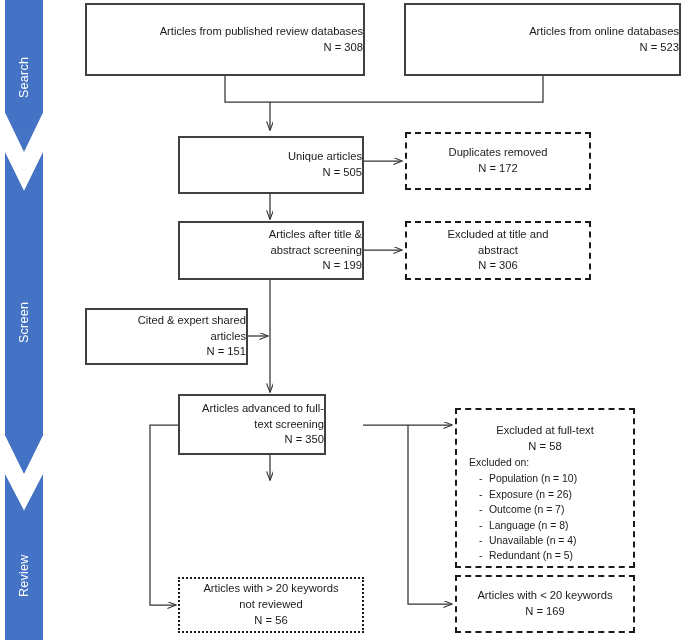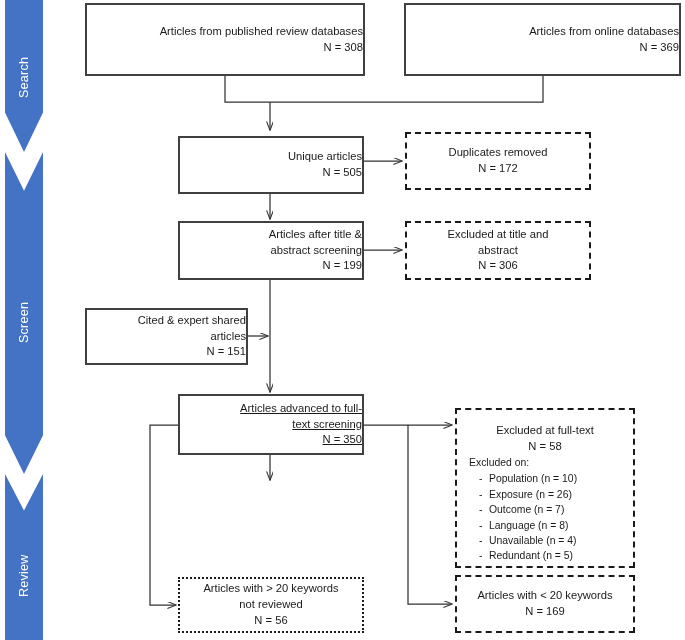--- a/index.html
+++ b/index.html
@@ -137,21 +137,21 @@
 
   </div>
 
   <div class="node solid" style="left:85px; top:3px; width:280px; height:73px;">
     <span class="ln">Articles from published review databases</span>
     <span class="ln">N = 308</span>
   </div>
 
   <div class="node solid" style="left:404px; top:3px; width:277px; height:73px;">
     <span class="ln">Articles from online databases</span>
-    <span class="ln">N = 369</span>
+    <span class="ln">N = 523</span>
   </div>
 
   <div class="node solid" style="left:178px; top:136px; width:186px; height:58px;">
     <span class="ln">Unique articles</span>
     <span class="ln">N = 505</span>
   </div>
 
   <div class="node dashed" style="left:405px; top:132px; width:186px; height:58px;">
     <span class="ln">Duplicates removed</span>
     <span class="ln">N = 172</span>
@@ -168,21 +168,21 @@
     <span class="ln">abstract</span>
     <span class="ln">N = 306</span>
   </div>
 
   <div class="node solid" style="left:85px; top:308px; width:163px; height:57px;">
     <span class="ln">Cited &amp; expert shared</span>
     <span class="ln">articles</span>
     <span class="ln">N = 151</span>
   </div>
 
-  <div class="node solid" style="left:178px; top:394px; width:186px; height:61px;text-decoration:underline;">
+  <div class="node solid" style="left:178px; top:394px; width:148px; height:61px;">
     <span class="ln">Articles advanced to full-</span>
     <span class="ln">text screening</span>
     <span class="ln">N = 350</span>
   </div>
 
   <div class="node dashed" style="left:455px; top:408px; width:180px; height:160px; justify-content:center; padding-top:11px;">
     <span class="ln">Excluded at full-text</span>
     <span class="ln">N = 58</span>
     <div class="excl-body">
       <span class="hdr">Excluded on:</span>

